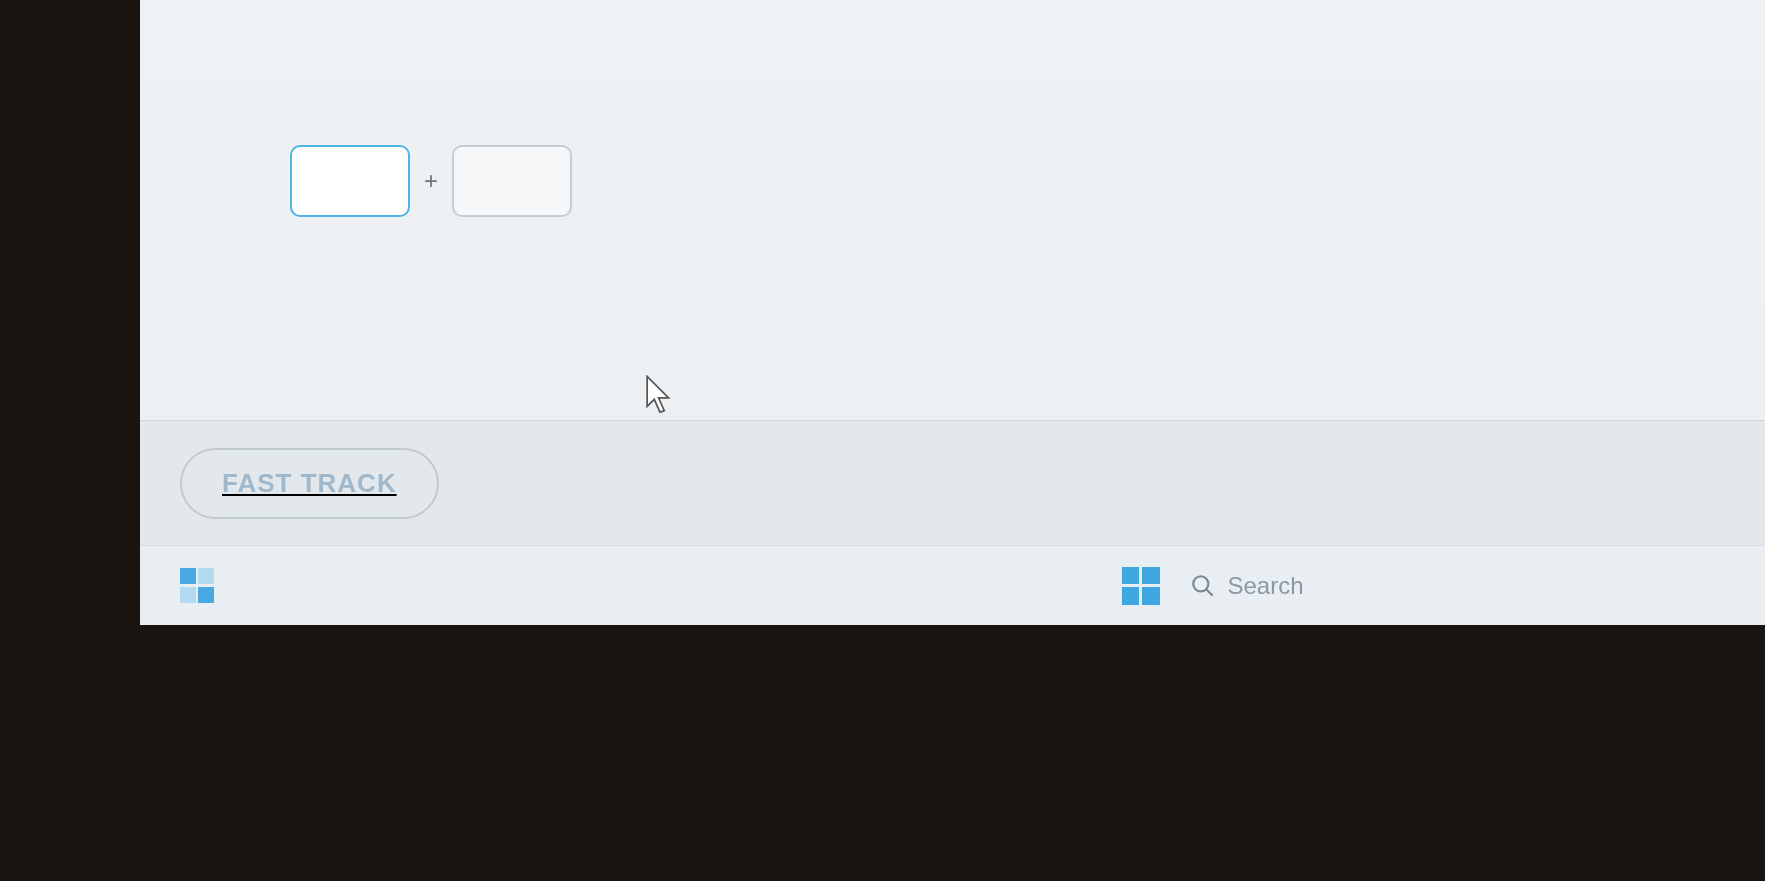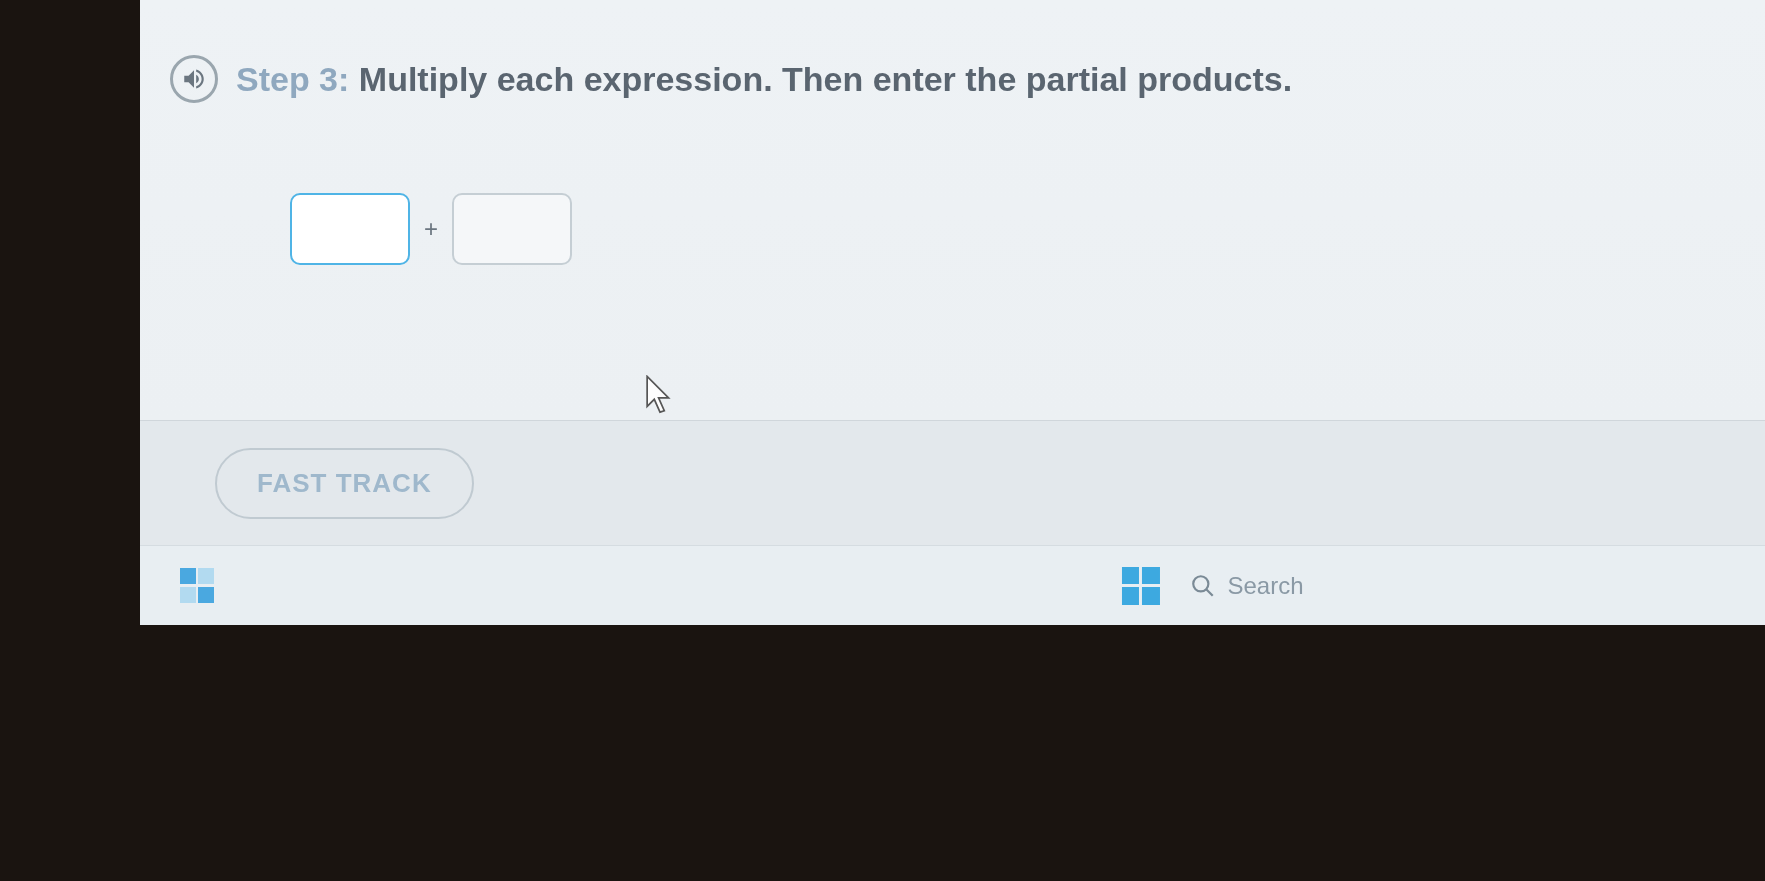--- a/index.html
+++ b/index.html
@@ -87,21 +87,22 @@
     .footer-bar {
       position: absolute;
       left: 0;
       right: 0;
       bottom: 80px;
       height: 125px;
       background: #e3e8ec;
       border-top: 1px solid #d0d6db;
       display: flex;
       align-items: center;
-      padding-left: 75px;
+      padding-left: 40px;
+      text-decoration: underline;
     }
     .fast-track-btn {
       border: 2px solid #c0cad1;
       background: transparent;
       color: #9fb8cc;
       font-size: 26px;
       font-weight: 700;
       letter-spacing: 1px;
       padding: 18px 40px;
       border-radius: 40px;
@@ -177,31 +178,20 @@
     .cursor svg {
       width: 30px;
       height: 40px;
     }
   </style>
 </head>
 <body>
 
 <div class="screen-area">
   <div class="content-area">
-    <div class="instruction-row">
-      <button class="audio-btn">
-        <svg viewBox="0 0 24 24">
-          <path d="M3 9v6h4l5 5V4L7 9H3zm13.5 3c0-1.77-1.02-3.29-2.5-4.03v8.05c1.48-.73 2.5-2.25 2.5-4.02zM14 3.23v2.06c2.89.86 5 3.54 5 6.71s-2.11 5.85-5 6.71v2.06c4.01-.91 7-4.49 7-8.77s-2.99-7.86-7-8.77z"></path>
-        </svg>
-      </button>
-      <div class="instruction-text">
-        <span class="step-label">Step 3:</span>
-        <span>Multiply each expression. Then enter the partial products.</span>
-      </div>
-    </div>
 
     <div class="input-row">
       <input class="answer-input active" type="text" value="" style="">
       <span class="plus-sign">+</span>
       <input class="answer-input" type="text" value="" style="">
     </div>
   </div>
 
   <div class="footer-bar">
     <button class="fast-track-btn">FAST TRACK</button>

